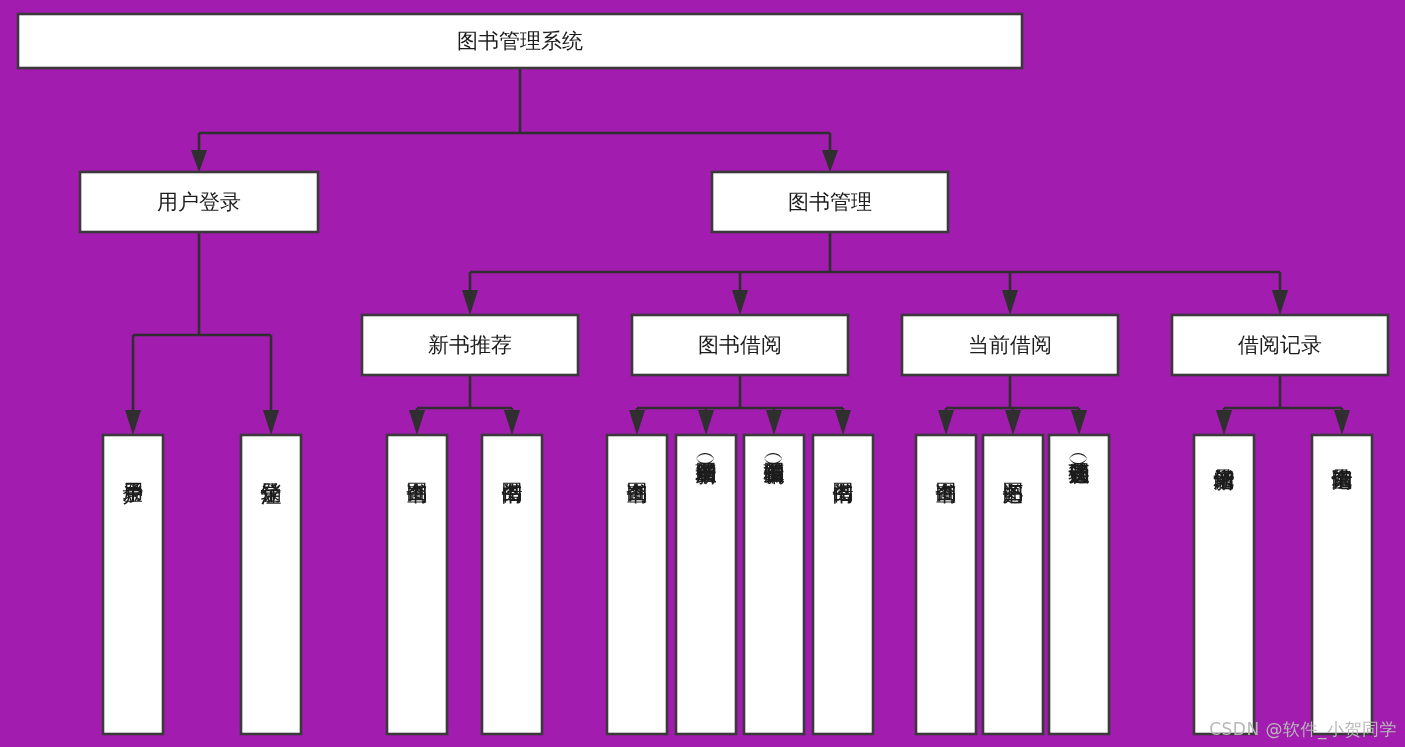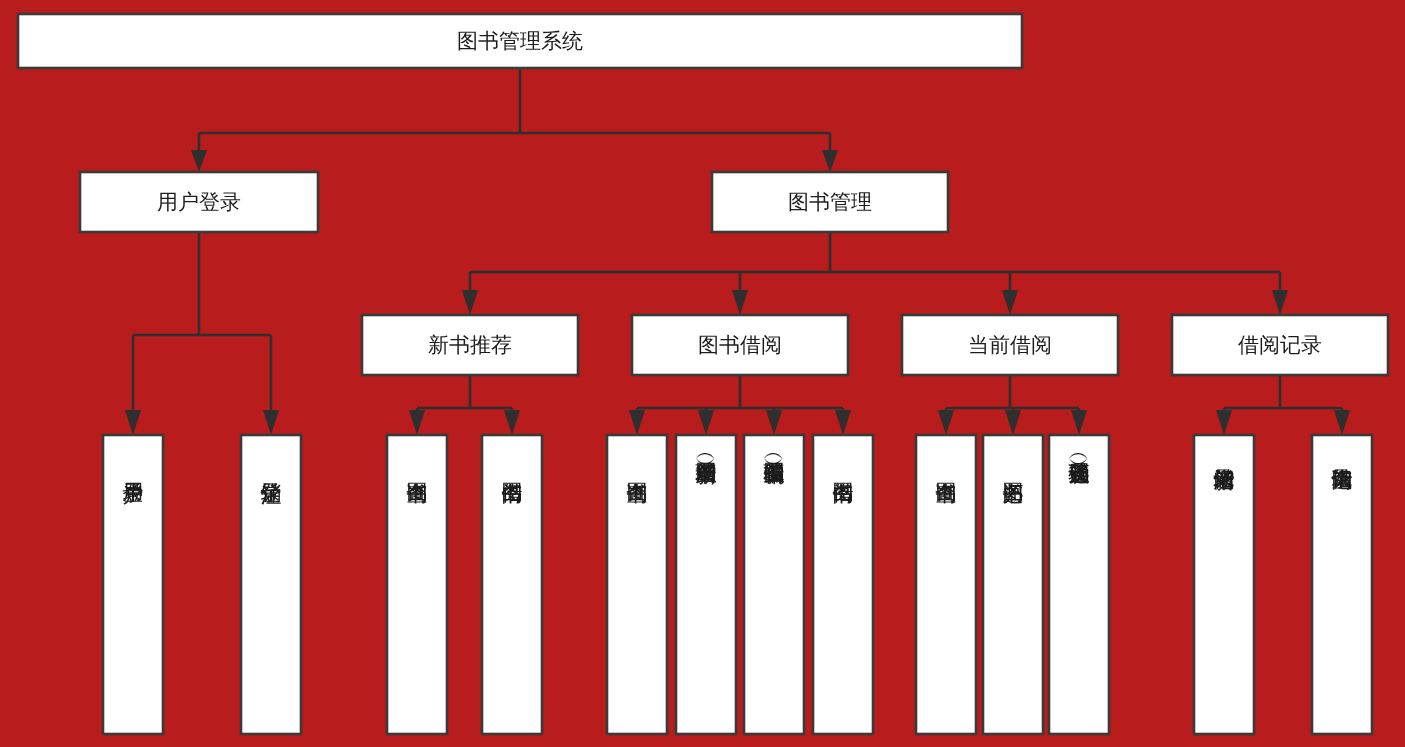--- a/index.html
+++ b/index.html
@@ -11,21 +11,21 @@
   body {
     width: 1405px;
     height: 747px;
     overflow: hidden;
     font-family: "DejaVu Sans", "Liberation Sans", sans-serif;
   }
   #diagram-root {
     position: relative;
     width: 1405px;
     height: 747px;
-    background: #b91c1c;
+    background: #a21caf;
   }
   svg#diagram-svg {
     position: absolute;
     top: 0;
     left: 0;
     width: 1405px;
     height: 747px;
   }
   .node-rect {
     fill: #ffffff;
@@ -233,14 +233,15 @@
       <text class="node-label-v" x="1224" y="452">新增借阅记录</text>
     </g>
 
     <g>
       <rect class="node-rect" x="1312" y="435" width="60" height="299"></rect>
       <text class="node-label-v" x="1342" y="452">查询借阅记录</text>
     </g>
 
   </svg>
 
+  <div class="watermark">CSDN @软件_小贺同学</div>
 
 </div>
 
 </body></html>

